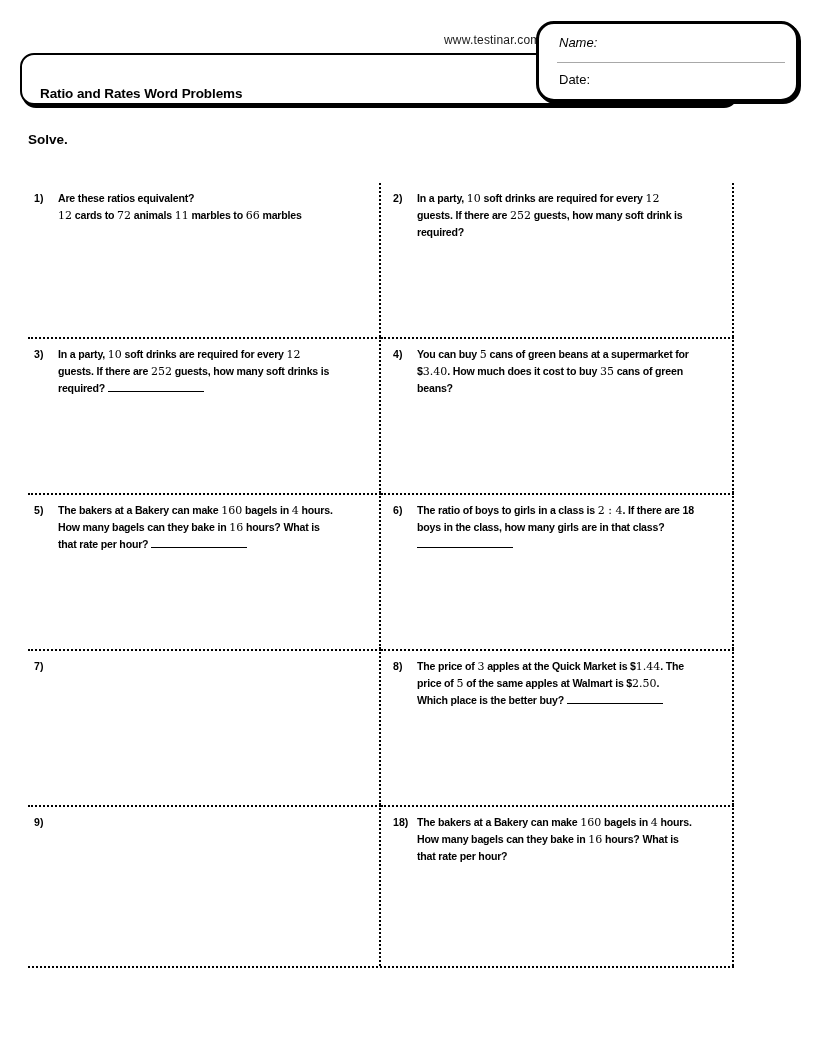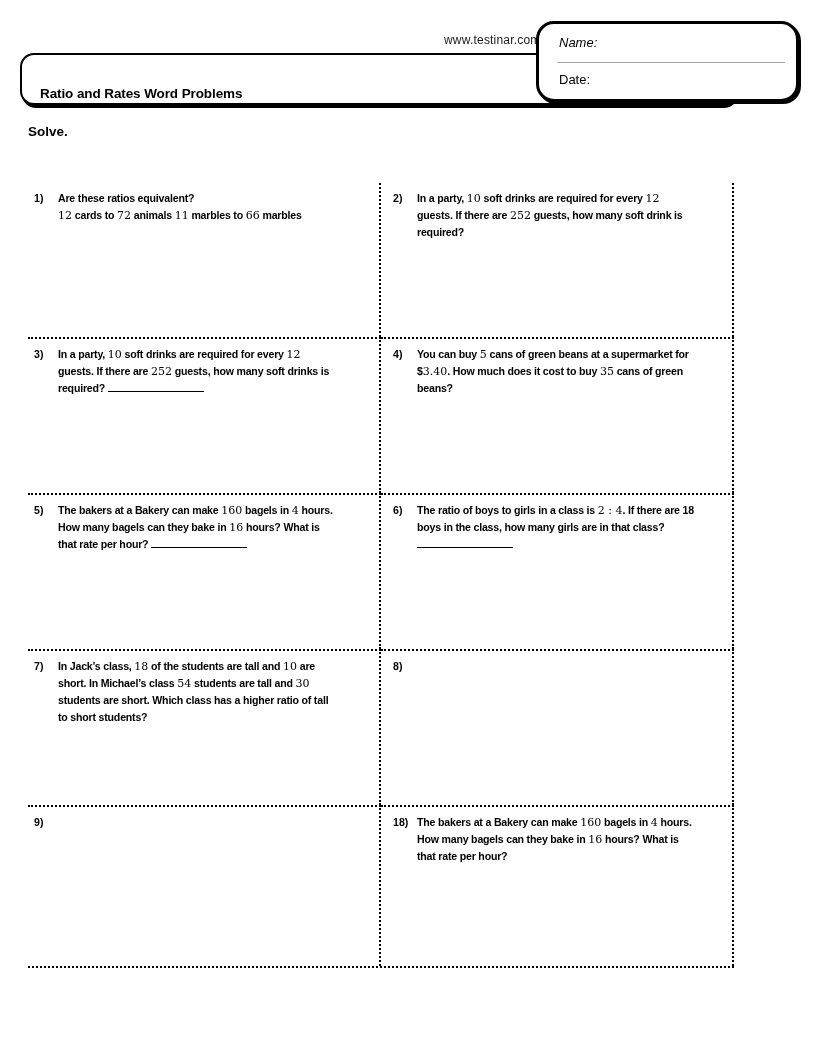--- a/index.html
+++ b/index.html
@@ -57,21 +57,21 @@
   .name-box .date-label { top: 48px; }
   .name-box .divider {
     position: absolute;
     top: 38px; left: 18px; right: 11px;
     border-top: 1px solid #a8a8a8;
   }
 
   
   .solve {
     position: absolute;
-    left: 28px; top: 124px;
+    left: 28px; top: 132px;
     font-size: 13.5px;
     font-weight: bold;
   }
 
   
   .grid {
     position: absolute;
     left: 28px; top: 183px;
     width: 706px;
     display: grid;
@@ -152,24 +152,24 @@
     <div class="cell row-n">
       <div class="pnum">5)</div>
       <div class="ptext">The bakers at a Bakery can make <span class="mnum">160</span> bagels in <span class="mnum">4</span> hours.<br>How many bagels can they bake in <span class="mnum">16</span> hours? What is<br>that rate per hour? <span class="blank"></span></div>
     </div>
     <div class="cell col-right row-n">
       <div class="pnum">6)</div>
       <div class="ptext">The ratio of boys to girls in a class is <span class="mnum">2 : 4</span>. If there are 18<br>boys in the class, how many girls are in that class?<br><span class="blank"></span></div>
     </div>
     <div class="cell row-n">
       <div class="pnum">7)</div>
-      <div class="ptext">In Jack’s class, <span class="mnum">18</span> of the students are tall and <span class="mnum">10</span>  are<br>short. In Michael’s class <span class="mnum">54</span>  students are tall and <span class="mnum">30</span><br>students are short. Which class has a higher ratio of tall<br>to short students?</div>
     </div>
     <div class="cell col-right row-n">
       <div class="pnum">8)</div>
+      <div class="ptext">The price of <span class="mnum">3</span> apples at the Quick Market is $<span class="mnum">1.44</span>. The<br>price of <span class="mnum">5</span> of the same apples at Walmart is $<span class="mnum">2.50</span>.<br>Which place is the better buy? <span class="blank"></span></div>
     </div>
     <div class="cell row-n">
       <div class="pnum">9)</div>
     </div>
     <div class="cell col-right row-n">
       <div class="pnum">18)</div>
       <div class="ptext">The bakers at a Bakery can make <span class="mnum">160</span> bagels in <span class="mnum">4</span> hours.<br>How many bagels can they bake in <span class="mnum">16</span> hours? What is<br>that rate per hour?</div>
     </div>
   </div>
 

